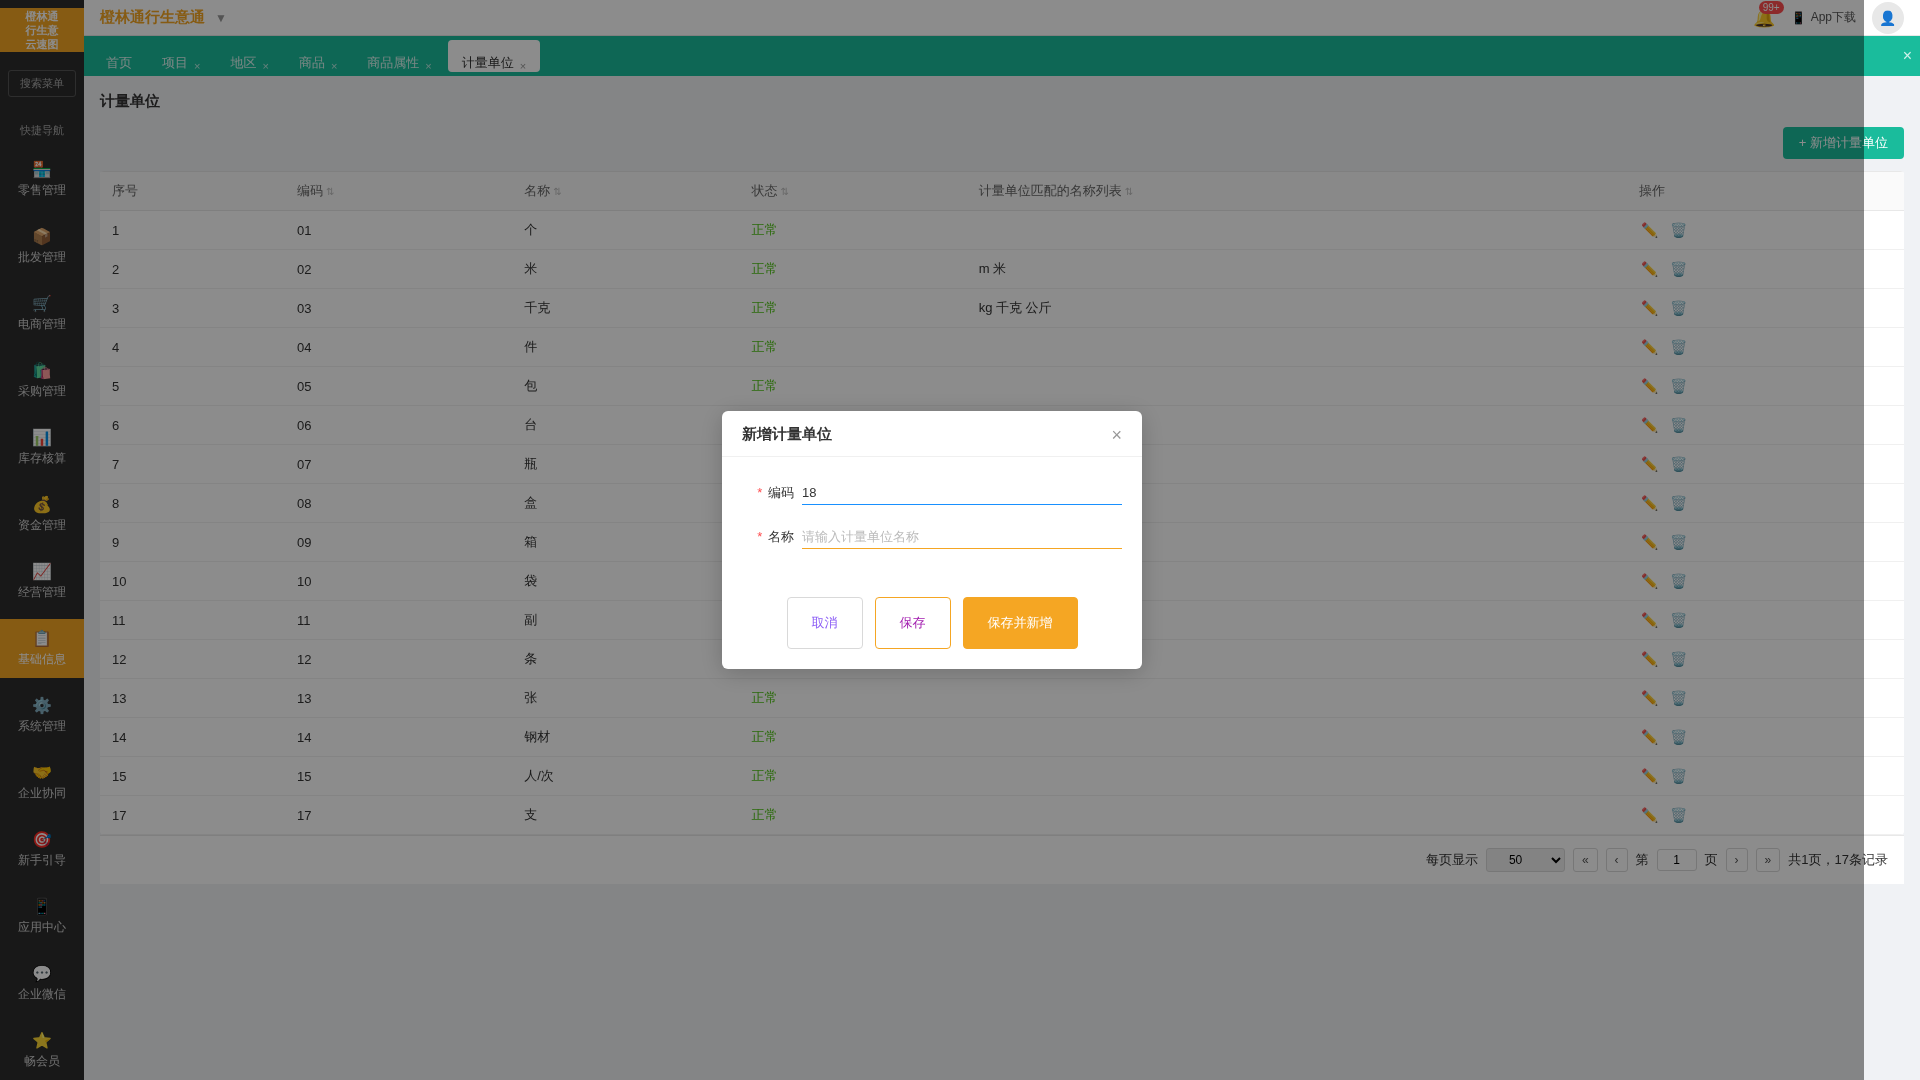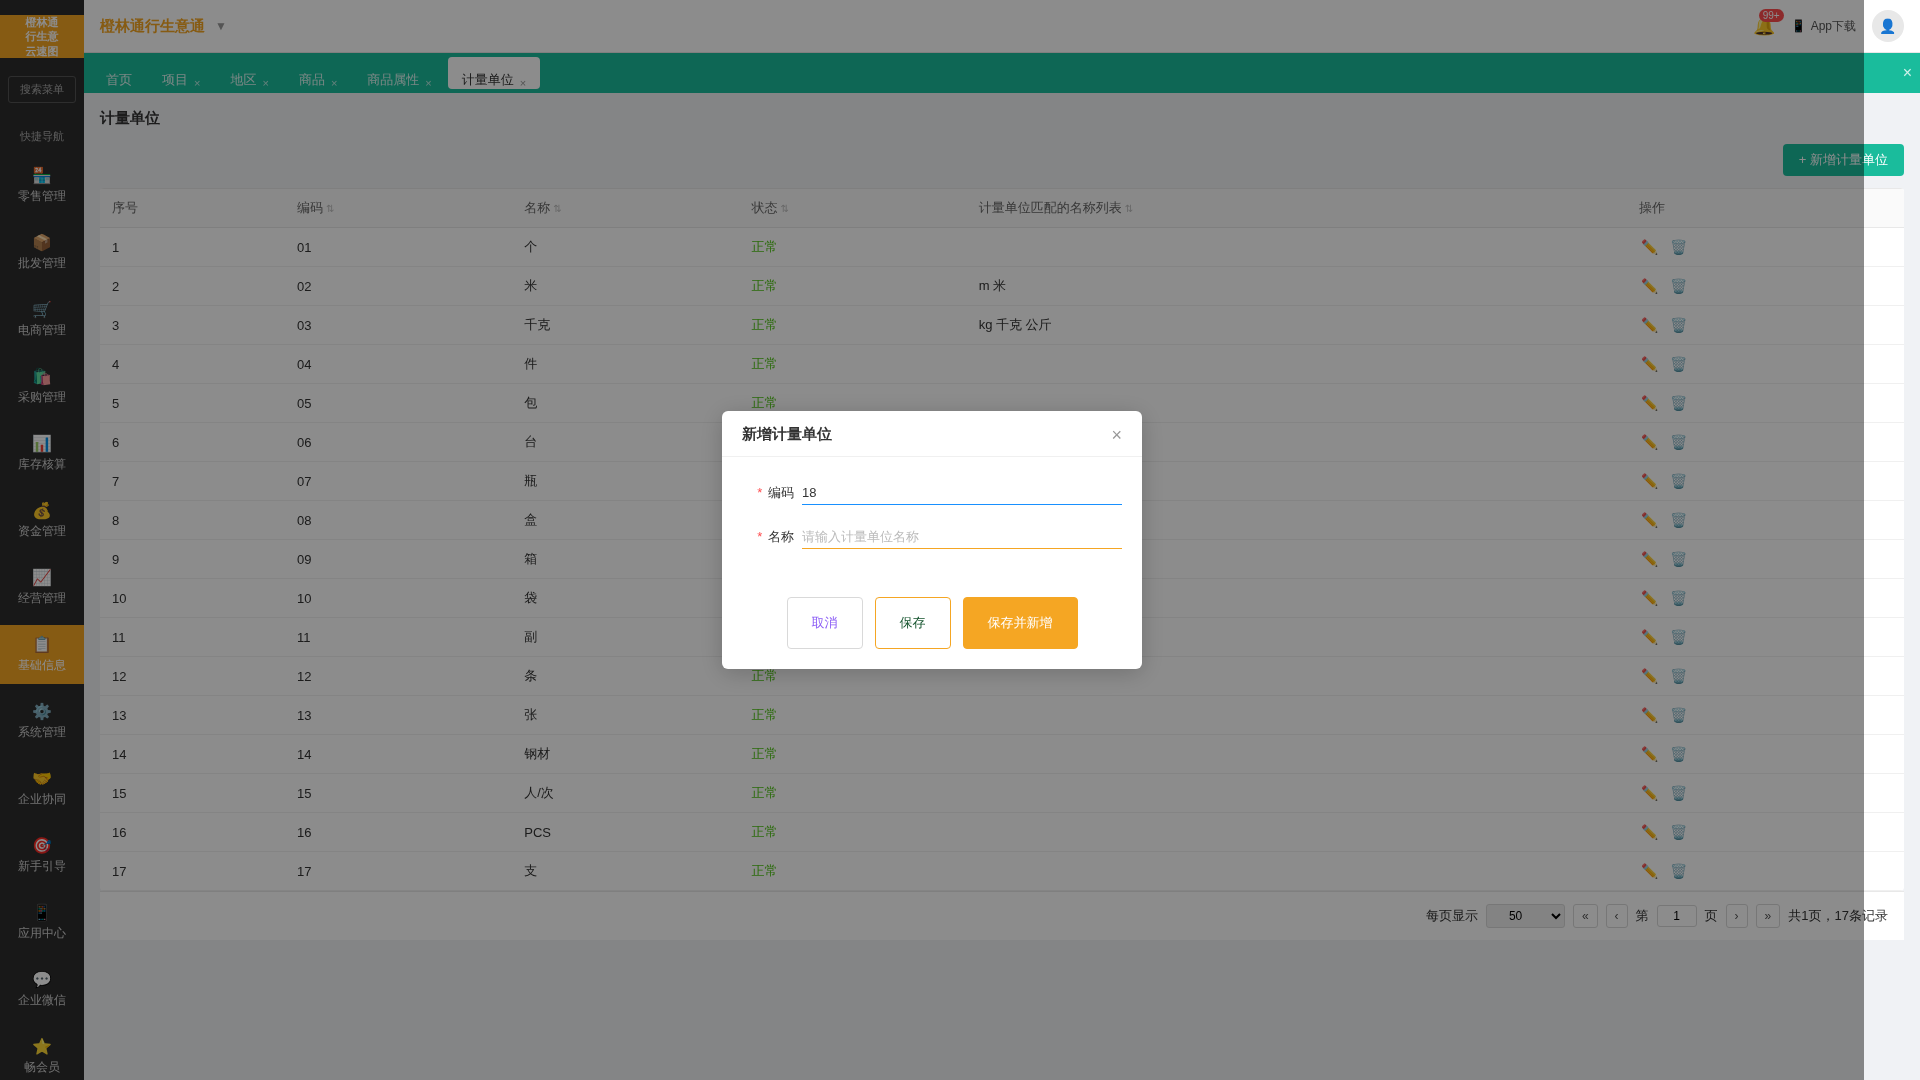--- a/index.html
+++ b/index.html
@@ -1,33 +1,33 @@
 <!DOCTYPE html>
 <html><head>
   <meta charset="utf-8">
   <style>
     * { margin: 0; padding: 0; box-sizing: border-box; }
     body { font-family: "Microsoft YaHei", "PingFang SC", sans-serif; font-size: 13px; background: #f0f2f5; width: 1920px; height: 1080px; overflow: hidden; display: flex; }
 
     
-    .sidebar { width: 84px; background: #2d2d2d; height: 1080px; display: flex; flex-direction: column; align-items: center; padding-top: 15px; flex-shrink: 0; gap: 8px; }
+    .sidebar { width: 84px; background: #2d2d2d; height: 1080px; display: flex; flex-direction: column; align-items: center; padding-top: 8px; flex-shrink: 0; gap: 8px; }
     .sidebar-logo { width: 84px; height: 52px; background: #f5a623; display: flex; align-items: center; justify-content: center; }
     .sidebar-logo-text { color: white; font-size: 11px; font-weight: bold; text-align: center; line-height: 1.3; }
     .sidebar-search { width: 84px; padding: 10px 8px; }
     .sidebar-search-btn { width: 100%; background: transparent; border: 1px solid #555; color: #aaa; font-size: 11px; padding: 5px 4px; border-radius: 3px; cursor: pointer; text-align: center; }
     .sidebar-nav-label { color: #aaa; font-size: 11px; padding: 8px 8px 4px; width: 100%; text-align: center; cursor: pointer; }
     .sidebar-nav-item { width: 84px; padding: 10px 5px; text-align: center; color: #ccc; font-size: 12px; cursor: pointer; display: flex; flex-direction: column; align-items: center; gap: 3px; }
     .sidebar-nav-item.active { background: #f5a623; color: white; }
     .sidebar-nav-icon { font-size: 16px; }
 
     
     .main { flex: 1; display: flex; flex-direction: column; height: 1080px; }
 
     
-    .top-header { height: 53px; background: #fff; display: flex; align-items: center; justify-content: space-between; padding: 0 16px; border-bottom: 1px solid #e8e8e8; gap: 35px; }
+    .top-header { height: 36px; background: #fff; display: flex; align-items: center; justify-content: space-between; padding: 0 16px; border-bottom: 1px solid #e8e8e8; gap: 35px; }
     .top-header-left { display: flex; align-items: center; gap: 10px; }
     .top-header-logo { color: #f5a623; font-weight: bold; font-size: 15px; }
     .top-header-arrow { color: #999; font-size: 12px; cursor: pointer; }
     .top-header-right { display: flex; align-items: center; gap: 16px; }
     .header-badge-wrap { position: relative; cursor: pointer; }
     .header-badge { background: #ff4d4f; color: white; font-size: 10px; border-radius: 8px; padding: 1px 4px; position: absolute; top: -6px; right: -8px; }
     .header-icon { font-size: 18px; color: #555; }
     .header-app-download { display: flex; align-items: center; gap: 4px; color: #555; font-size: 12px; cursor: pointer; }
     .header-avatar { width: 32px; height: 32px; border-radius: 50%; background: #e8e8e8; display: flex; align-items: center; justify-content: center; font-size: 14px; cursor: pointer; }
 
@@ -71,21 +71,21 @@
     .modal-close-btn { background: none; border: none; font-size: 18px; color: #999; cursor: pointer; line-height: 1; }
     .modal-body { padding: 24px 20px 16px; }
     .form-row { display: flex; align-items: center; margin-bottom: 20px; }
     .form-label { width: 60px; text-align: right; color: #333; font-size: 13px; padding-right: 8px; flex-shrink: 0; }
     .form-required { color: #ff4d4f; margin-right: 2px; }
     .form-input { flex: 1; border: none; border-bottom: 1px solid #1890ff; outline: none; padding: 4px 0; font-size: 13px; color: #333; }
     .form-input::placeholder { color: #bbb; }
     .form-input.name-input { border-bottom: 1px solid #f5a623; }
     .modal-footer { display: flex; justify-content: center; gap: 12px; padding: 12px 20px 20px; }
     .btn-cancel { background: white; border: 1px solid #d9d9d9; color: #8b5cf6; padding: 16px 24px; border-radius: 4px; cursor: pointer; font-size: 13px; }
-    .btn-save { background: white; border: 1px solid #f5a623; color: #14532d; padding: 7px 24px; border-radius: 4px; cursor: pointer; font-size: 13px; }
+    .btn-save { background: white; border: 1px solid #f5a623; color: #a21caf; padding: 7px 24px; border-radius: 4px; cursor: pointer; font-size: 13px; }
     .btn-save-add { background: #f5a623; border: 1px solid #f5a623; color: white; padding: 7px 24px; border-radius: 4px; cursor: pointer; font-size: 13px; }
   </style>
 </head>
 <body>
 
 <div class="sidebar">
   <div class="sidebar-logo">
     <div class="sidebar-logo-text">橙林通<br>行生意<br>云速图</div>
   </div>
   <div class="sidebar-search">
@@ -406,33 +406,20 @@
       <td><span class="status-normal">正常</span></td>
       <td></td>
       <td>
         <div class="action-btns">
           <button class="action-btn">✏️</button>
           <button class="action-btn delete">🗑️</button>
         </div>
       </td>
     </tr>
           <tr>
-      <td>16</td>
-      <td>16</td>
-      <td>PCS</td>
-      <td><span class="status-normal">正常</span></td>
-      <td></td>
-      <td>
-        <div class="action-btns">
-          <button class="action-btn">✏️</button>
-          <button class="action-btn delete">🗑️</button>
-        </div>
-      </td>
-    </tr>
-          <tr>
       <td>17</td>
       <td>17</td>
       <td>支</td>
       <td><span class="status-normal">正常</span></td>
       <td></td>
       <td>
         <div class="action-btns">
           <button class="action-btn">✏️</button>
           <button class="action-btn delete">🗑️</button>
         </div>

